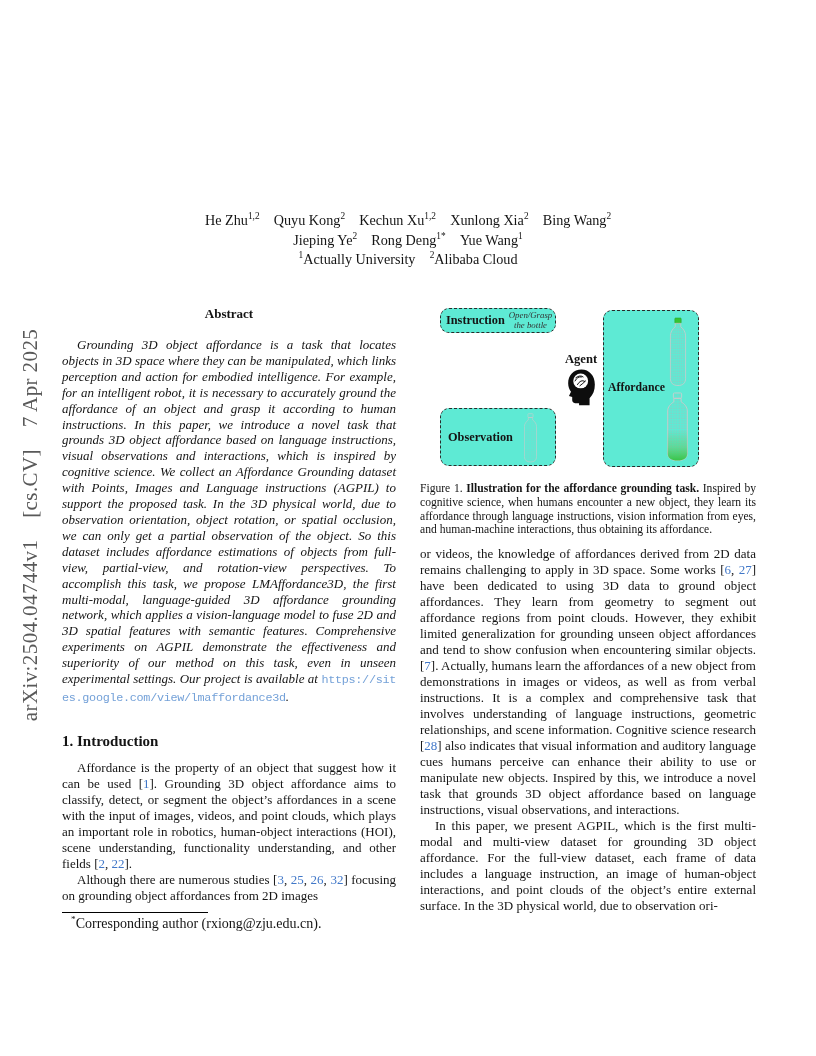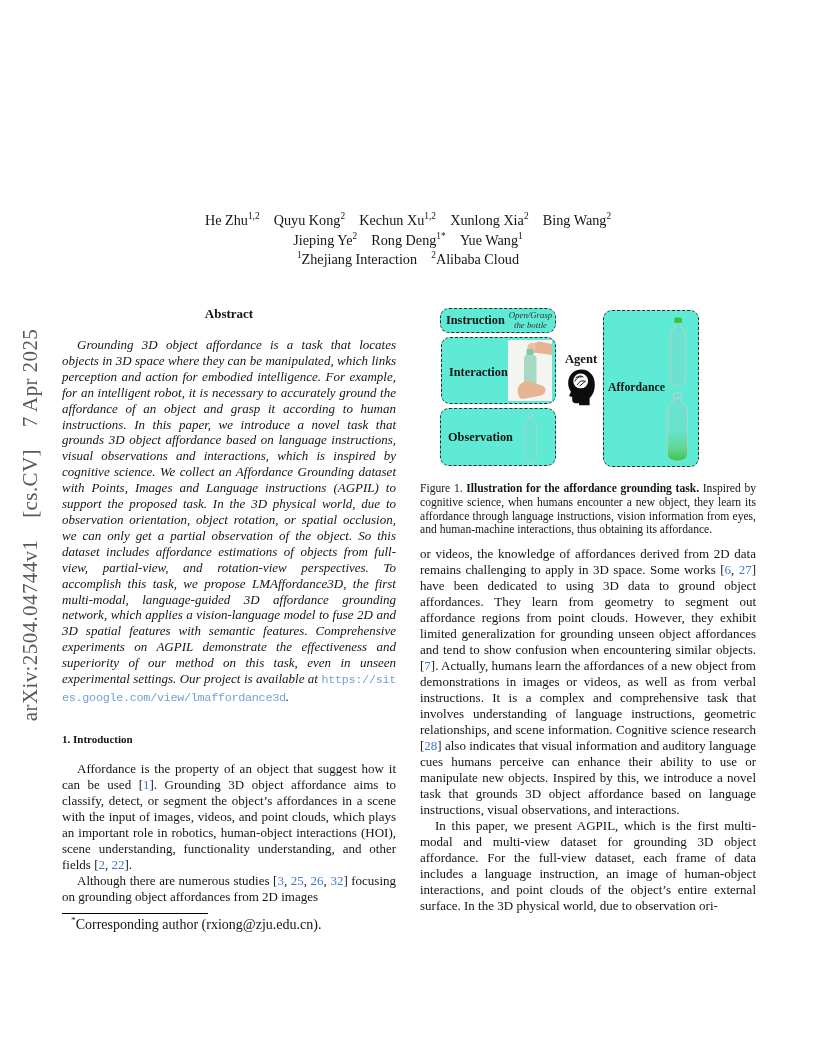--- a/index.html
+++ b/index.html
@@ -23,21 +23,21 @@
   .sup { vertical-align:super; font-size:66%; line-height:0; }
   .col { position:absolute; top:300px; font-size:13px; }
   .col-left { left:62px; width:334px; }
   .col-right { left:420px; width:336px; }
   .abs-heading { text-align:center; font-weight:bold; font-size:13px; margin:6px 0 15px; }
   .abstract-body { font-style:italic; margin:0; text-align:justify; text-indent:15px; line-height:15.9px; }
   .urlmono { font-family:"Liberation Mono", monospace; font-style:normal; font-size:11.8px;
              color:#74a1d8; letter-spacing:-0.3px; word-break:break-all; }
   .cite { color:#4077c8; }
   .b { font-weight:bold; }
-  .sec-heading { font-weight:bold; font-size:11px; margin:26px 0 16px; }
+  .sec-heading { font-weight:bold; font-size:15px; margin:26px 0 10px; }
   .body { margin:0; text-align:justify; line-height:16px; }
   .indent { text-indent:15px; }
   .mt9 { margin-top:9px; }
   .footnote { margin-top:8px; }
   .footnote-rule { width:146px; border-top:1px solid #000; margin-bottom:4px; }
   .footnote-text { margin:0; font-size:14px; line-height:13px; text-indent:9px; }
   
   .figure1 { position:relative; height:170px; }
   .fbox { position:absolute; border:1.6px dashed #2a2a2a; border-radius:9px; background:#5eead4; box-sizing:border-box; }
   .flabel { font-weight:bold; font-size:12.3px; }
@@ -75,21 +75,21 @@
       </linearGradient>
     </defs>
   </svg>
 
   <div class="arxiv-banner">arXiv:2504.04744v1  [cs.CV]  7 Apr 2025</div>
 
 
   <div class="authors">
     <div><span>He Zhu</span><span class="sup">1,2</span><span> </span><span>Quyu Kong</span><span class="sup">2</span><span> </span><span>Kechun Xu</span><span class="sup">1,2</span><span> </span><span>Xunlong Xia</span><span class="sup">2</span><span> </span><span>Bing Wang</span><span class="sup">2</span></div>
     <div><span>Jieping Ye</span><span class="sup">2</span><span> </span><span>Rong Deng</span><span class="sup">1*</span><span> </span><span>Yue Wang</span><span class="sup">1</span></div>
-    <div><span class="sup">1</span><span>Zhejiang Interaction</span><span> </span><span class="sup">2</span><span>Alibaba Cloud</span></div>
+    <div><span class="sup">1</span><span>Actually University</span><span> </span><span class="sup">2</span><span>Alibaba Cloud</span></div>
   </div>
 
   <div class="col col-left">
     <div class="abs-heading">Abstract</div>
     <p class="abstract-body"><span>Grounding 3D object affordance is a task that locates objects in 3D space where they can be manipulated, which links perception and action for embodied intelligence. For example, for an intelligent robot, it is necessary to accurately ground the affordance of an object and grasp it according to human instructions. In this paper, we introduce a novel task that grounds 3D object affordance based on language instructions, visual observations and interactions, which is inspired by cognitive science. We collect an Affordance Grounding dataset with Points, Images and Language instructions (AGPIL) to support the proposed task. In the 3D physical world, due to observation orientation, object rotation, or spatial occlusion, we can only get a partial observation of the object. So this dataset includes affordance estimations of objects from full-view, partial-view, and rotation-view perspectives. To accomplish this task, we propose LMAffordance3D, the first multi-modal, language-guided 3D affordance grounding network, which applies a vision-language model to fuse 2D and 3D spatial features with semantic features. Comprehensive experiments on AGPIL demonstrate the effectiveness and superiority of our method on this task, even in unseen experimental settings. Our project is available at </span><span class="urlmono">https://sites.google.com/view/lmaffordance3d</span><span>.</span></p>
     <div class="sec-heading">1. Introduction</div>
     <p class="body indent"><span>Affordance is the property of an object that suggest how it can be used [</span><span class="cite">1</span><span>]. Grounding 3D object affordance aims to classify, detect, or segment the object’s affordances in a scene with the input of images, videos, and point clouds, which plays an important role in robotics, human-object interactions (HOI), scene understanding, functionality understanding, and other fields [</span><span class="cite">2</span><span>, </span><span class="cite">22</span><span>].</span></p>
     <p class="body indent"><span>Although there are numerous studies [</span><span class="cite">3</span><span>, </span><span class="cite">25</span><span>, </span><span class="cite">26</span><span>, </span><span class="cite">32</span><span>] focusing on grounding object affordances from 2D images</span></p>
     <div class="footnote">
       <div class="footnote-rule"></div>
@@ -99,31 +99,20 @@
 
   <div class="col col-right">
 
     <div class="figure1">
 
       <div class="fbox instruction-box">
         <span class="flabel">Instruction</span>
         <span class="fnote">Open/Grasp the bottle</span>
       </div>
 
-      <div class="fbox interaction-box">
-        <span class="flabel">Interaction</span>
-        <svg class="interaction-photo" width="44" height="61" viewBox="0 0 44 61">
-          <rect width="44" height="61" fill="#f4f4f1"></rect>
-          <path d="M22 9 C24 3 29 1 34 2 L44 4 L44 15 L30 13 C25 13 22 12 22 9 Z" fill="#e7b493"></path>
-          <ellipse cx="23.5" cy="8" rx="4.2" ry="5.2" fill="#eec0a0"></ellipse>
-          <rect x="18.5" y="9" width="7" height="7" rx="1" fill="#7ec9ac"></rect>
-          <rect x="16" y="15" width="12.5" height="38" rx="3.5" fill="#a6d9c3"></rect>
-          <path d="M10 48 C12 42 18 40 24 42 L35 46 C39 48 38 54 33 55.5 L15 59 C10.5 59 9 52.5 10 48 Z" fill="#e7b493"></path>
-        </svg>
-      </div>
 
       <div class="fbox observation-box">
         <span class="flabel">Observation</span>
         <svg class="observation-bottle" width="19" height="50" viewBox="0 0 30 72" preserveAspectRatio="none">
           <rect x="11" y="1" width="8" height="5.5" rx="1" fill="url(#pcdots)" stroke="#cfcfcf" stroke-width="0.8"></rect>
           <path d="M11.5 6.5 L11.5 10 C8 12.5 5.5 15.5 5.5 19.5 L5.5 63 C5.5 68 9 70.5 15 70.5 C21 70.5 24.5 68 24.5 63 L24.5 19.5 C24.5 15.5 22 12.5 18.5 10 L18.5 6.5 Z" fill="url(#pcdots)" stroke="#cbcbcb" stroke-width="0.9"></path>
         </svg>
       </div>
 
       <div class="agent-group">

